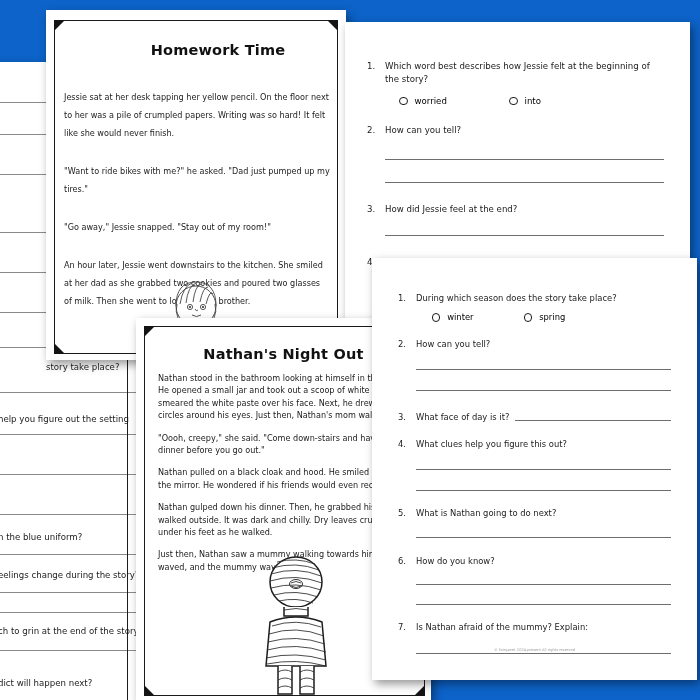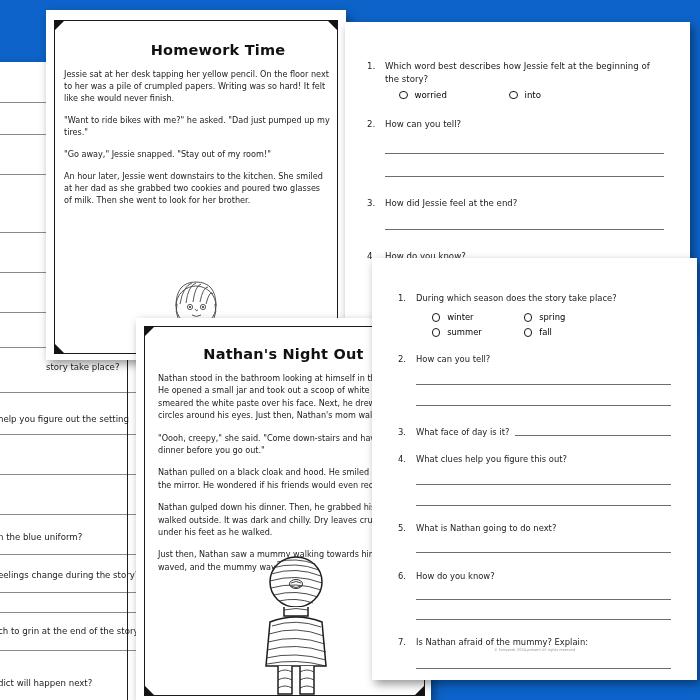--- a/index.html
+++ b/index.html
@@ -63,21 +63,21 @@
     text-align: center;
     color: #9a9a9a;
     white-space: nowrap;
   }
 
   
   #sheet-homework { left: 46px; top: 10px; width: 300px; height: 350px; }
   #sheet-homework .frame { left: 8px; top: 10px; right: 8px; bottom: 6px; }
   #sheet-homework .wtitle { position:absolute; left:0; right:0; top: 32px; font-size: 14.5px; padding-left: 44px; }
   #sheet-homework .body { position: absolute; left: 18px; right: 16px; top: 58px; }
-  #sheet-homework .para { font-size: 8.1px; line-height: 12px; margin-bottom: 10px; }
+  #sheet-homework .para { font-size: 8.1px; line-height: 18px; margin-bottom: 10px; margin-top: 20px; }
 
   
   #sheet-q1 { left: 345px; top: 22px; width: 345px; height: 300px; }
   #sheet-q1 .inner { position:absolute; left: 22px; right: 26px; top: 38px; }
   #sheet-q1 .qrow { font-size: 8.6px; line-height: 12.6px; }
   #sheet-q1 .qnum { width: 18px; }
   #sheet-q1 .opts { margin: 9px 0 0 32px; font-size: 8.6px; }
   #sheet-q1 .opt { width: 110px; }
   #sheet-q1 .radio { width: 8.5px; height: 8.5px; margin-right: 7px; }
   #sheet-q1 .opt + .opt { }
@@ -161,21 +161,21 @@
     </div>
   </div>
 
   <div class="sheet shadow" id="sheet-q1">
     <div class="inner">
 
       <div class="qrow">
         <span class="qnum">1.</span>
         <span class="qtxt">Which word best describes how Jessie felt at the beginning of the story?</span>
       </div>
-      <div class="opts" style="margin-top:5px">
+      <div class="opts" style="margin-top:11px">
         <label class="opt">
           <span class="radio"></span>
           <span>worried</span>
         </label>
         <label class="opt">
           <span class="radio"></span>
           <span>into</span>
         </label>
       </div>
 
@@ -286,30 +286,20 @@
       <div class="opts">
         <label class="opt">
           <span class="radio"></span>
           <span>winter</span>
         </label>
         <label class="opt">
           <span class="radio"></span>
           <span>spring</span>
         </label>
       </div>
-      <div class="opts" style="margin-top:5px">
-        <label class="opt">
-          <span class="radio"></span>
-          <span>summer</span>
-        </label>
-        <label class="opt">
-          <span class="radio"></span>
-          <span>fall</span>
-        </label>
-      </div>
 
       <div class="qrow" style="margin-top:16px">
         <span class="qnum">2.</span>
         <span class="qtxt">How can you tell?</span>
       </div>
       <div class="rule" style="margin-top:18px"></div>
       <div class="rule" style="margin-top:20px"></div>
 
       <div class="qrow" style="margin-top:20px">
         <span class="qnum">3.</span>

